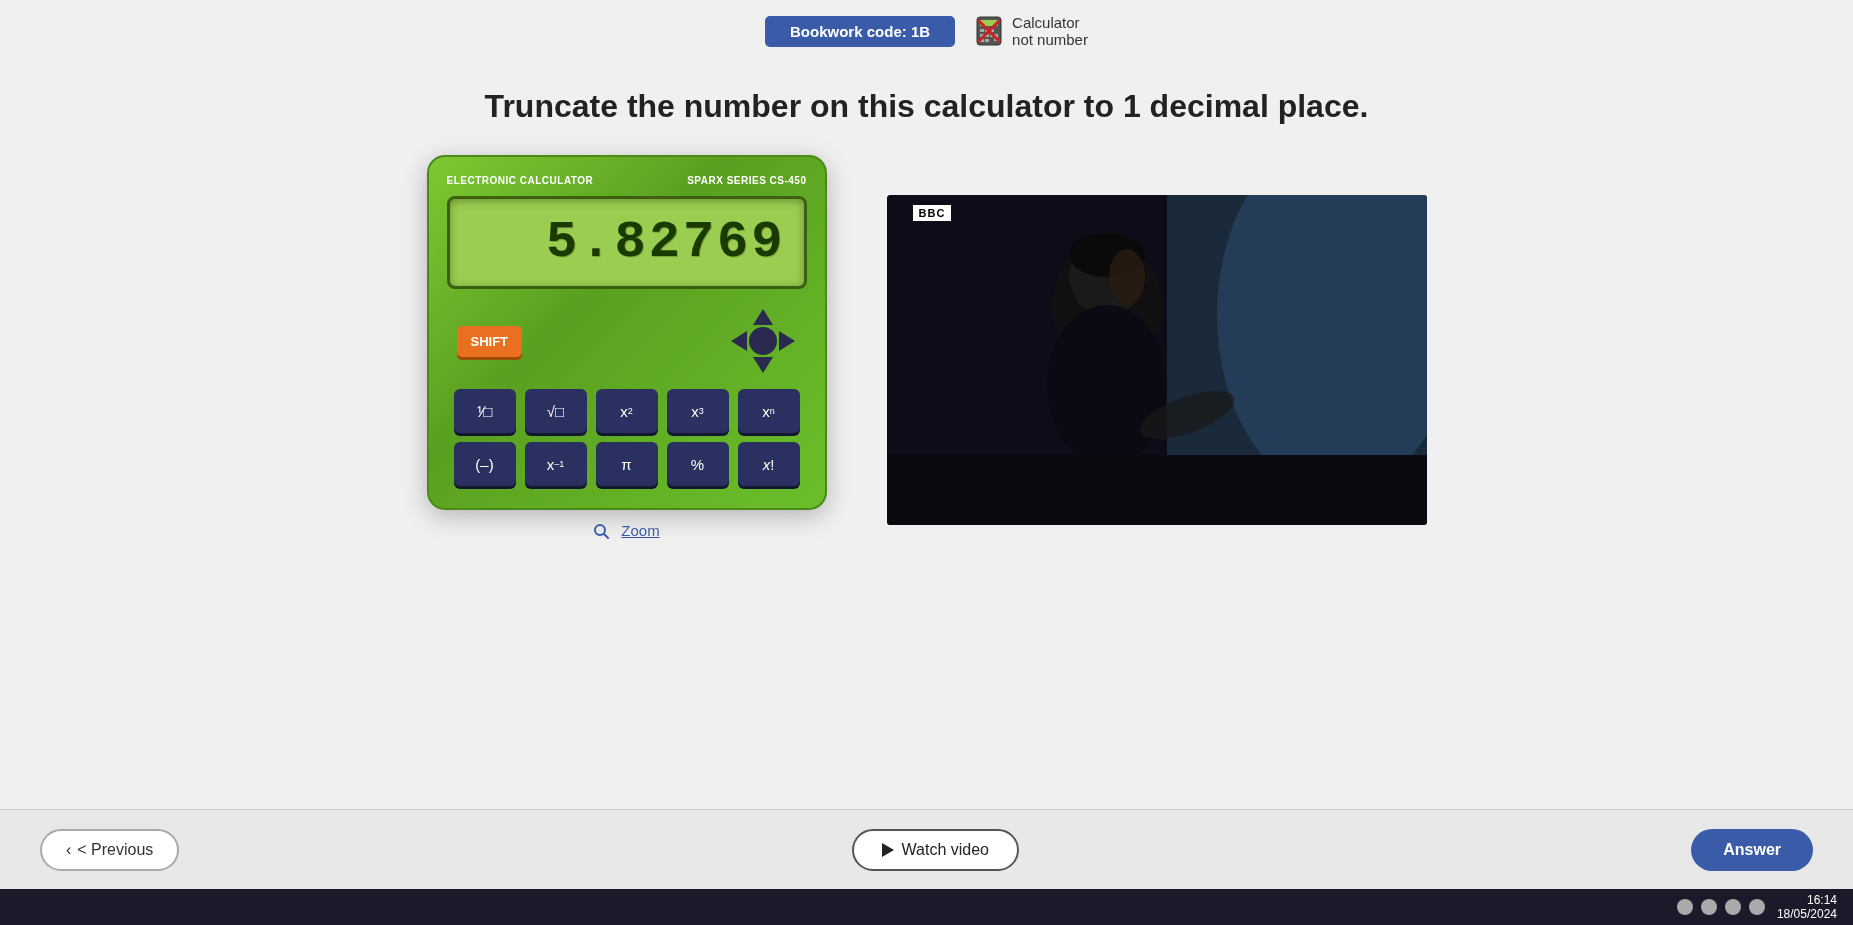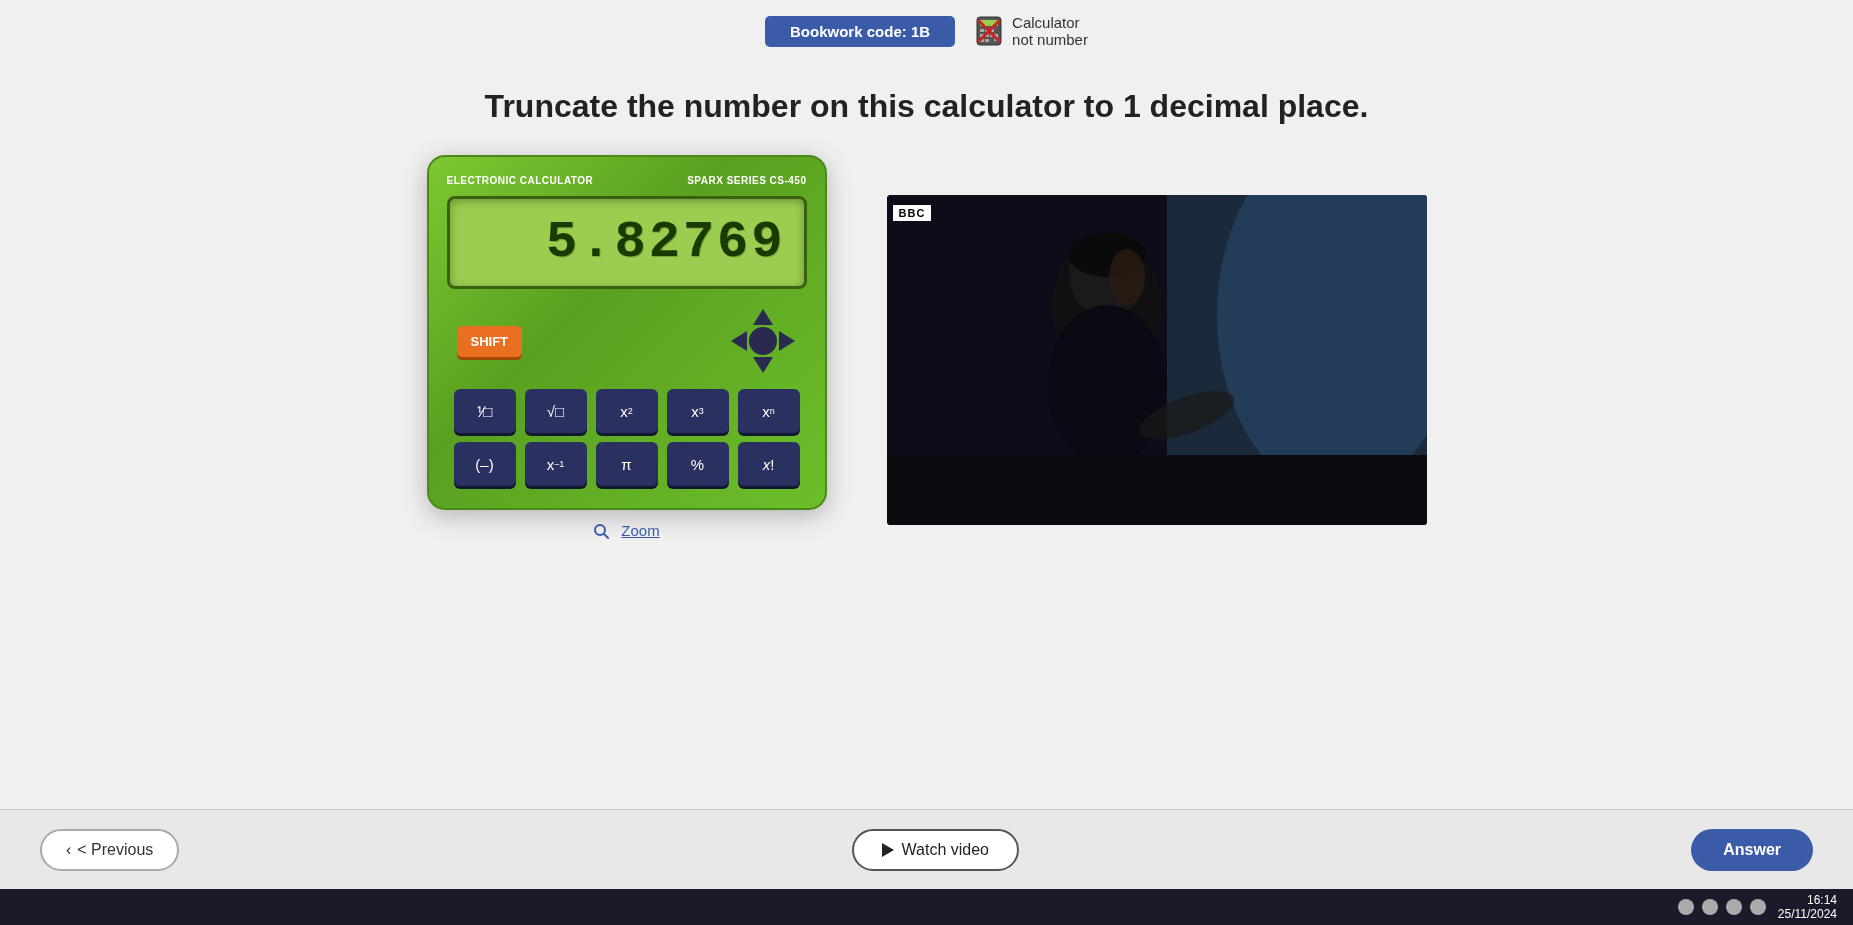--- a/index.html
+++ b/index.html
@@ -260,21 +260,21 @@
       background: #1a1a1a;
       position: relative;
       border-radius: 4px;
       overflow: hidden;
       margin-top: 40px;
     }
 
     .bbc-logo {
       position: absolute;
       top: 10px;
-      left: 6px;
+      left: 26px;
       background: #fff;
       color: #000;
       font-size: 11px;
       font-weight: 700;
       padding: 2px 6px;
       letter-spacing: 1px;
     }
 
     
     .video-bg {
@@ -498,15 +498,15 @@
 
 <div class="taskbar">
   <div class="taskbar-icons">
     <div class="taskbar-icon-dot"></div>
     <div class="taskbar-icon-dot"></div>
     <div class="taskbar-icon-dot"></div>
     <div class="taskbar-icon-dot"></div>
   </div>
   <div class="taskbar-time">
     <div>16:14</div>
-    <div>25/11/2024</div>
+    <div>18/05/2024</div>
   </div>
 </div>
 
 </body></html>

